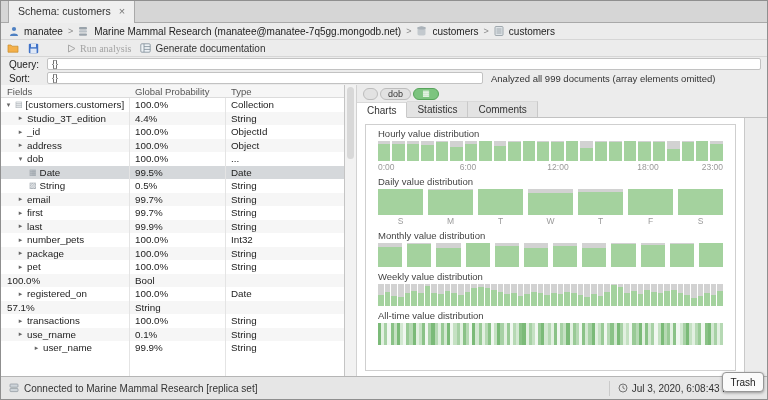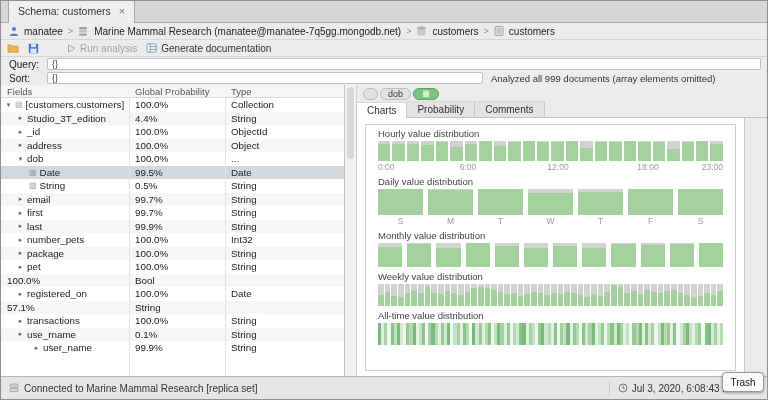--- a/index.html
+++ b/index.html
@@ -13,21 +13,21 @@
   .tab .close { color: #777; font-size: 11px; line-height: 1; }
 
   
   .crumbbar { height: 17px; background: #ececec; border-bottom: 1px solid #d6d6d6; display: flex; align-items: center; padding: 0 8px; gap: 5px; font-size: 10px; color: #222; white-space: nowrap; }
   .chev { color: #888; font-size: 9px; }
   .icn { display: inline-flex; align-items: center; flex: none; }
 
   
   .toolbar { height: 17px; background: #ececec; border-bottom: 1px solid #d6d6d6; display: flex; align-items: center; padding: 0 6px; gap: 9px; }
   .tbtn { display: flex; align-items: center; gap: 4px; font-size: 10px; color: #333; }
-  .tbtn.disabled { color: #a3a3a3; }
+  .tbtn.disabled { color: #a3a3a3; font-family: Liberation Serif, serif; }
   .tsep { width: 10px; }
 
   
   .qrow { height: 14px; display: flex; align-items: center; padding: 0 4px; background: #ececec; }
   .qrow .qlabel { width: 42px; padding-left: 4px; font-size: 10px; color: #222; flex: none; }
   .qinput { height: 12px; background: #fff; border: 1px solid #c2c2c2; border-radius: 2px; font-size: 9px; padding: 0 4px; color: #444; display: flex; align-items: center; }
   .qinput.grow { flex: 1; margin-right: 2px; }
   .qinput.sortw { width: 436px; }
   .analyzed { margin-left: 8px; font-size: 9.5px; color: #333; white-space: nowrap; }
 
@@ -349,21 +349,21 @@
     <div class="right-panel">
       <div class="chips">
         <span class="chip stub"></span>
         <span class="chip">dob</span>
         <span class="chip typechip">
           <span>▦</span>
         </span>
       </div>
       <div class="rtabs">
         <span class="rtab active">Charts</span>
-        <span class="rtab">Probability</span>
+        <span class="rtab">Statistics</span>
         <span class="rtab">Comments</span>
       </div>
       <div class="rcontent">
         <div class="white-area">
           <div class="charts-box">
             <div id="charts-root">
                 <div class="csec">
                   <div class="clabel">Hourly value distribution</div>
                   <div class="bars hourly">
                     <span class="track" style="background: rgb(210, 210, 210);">

